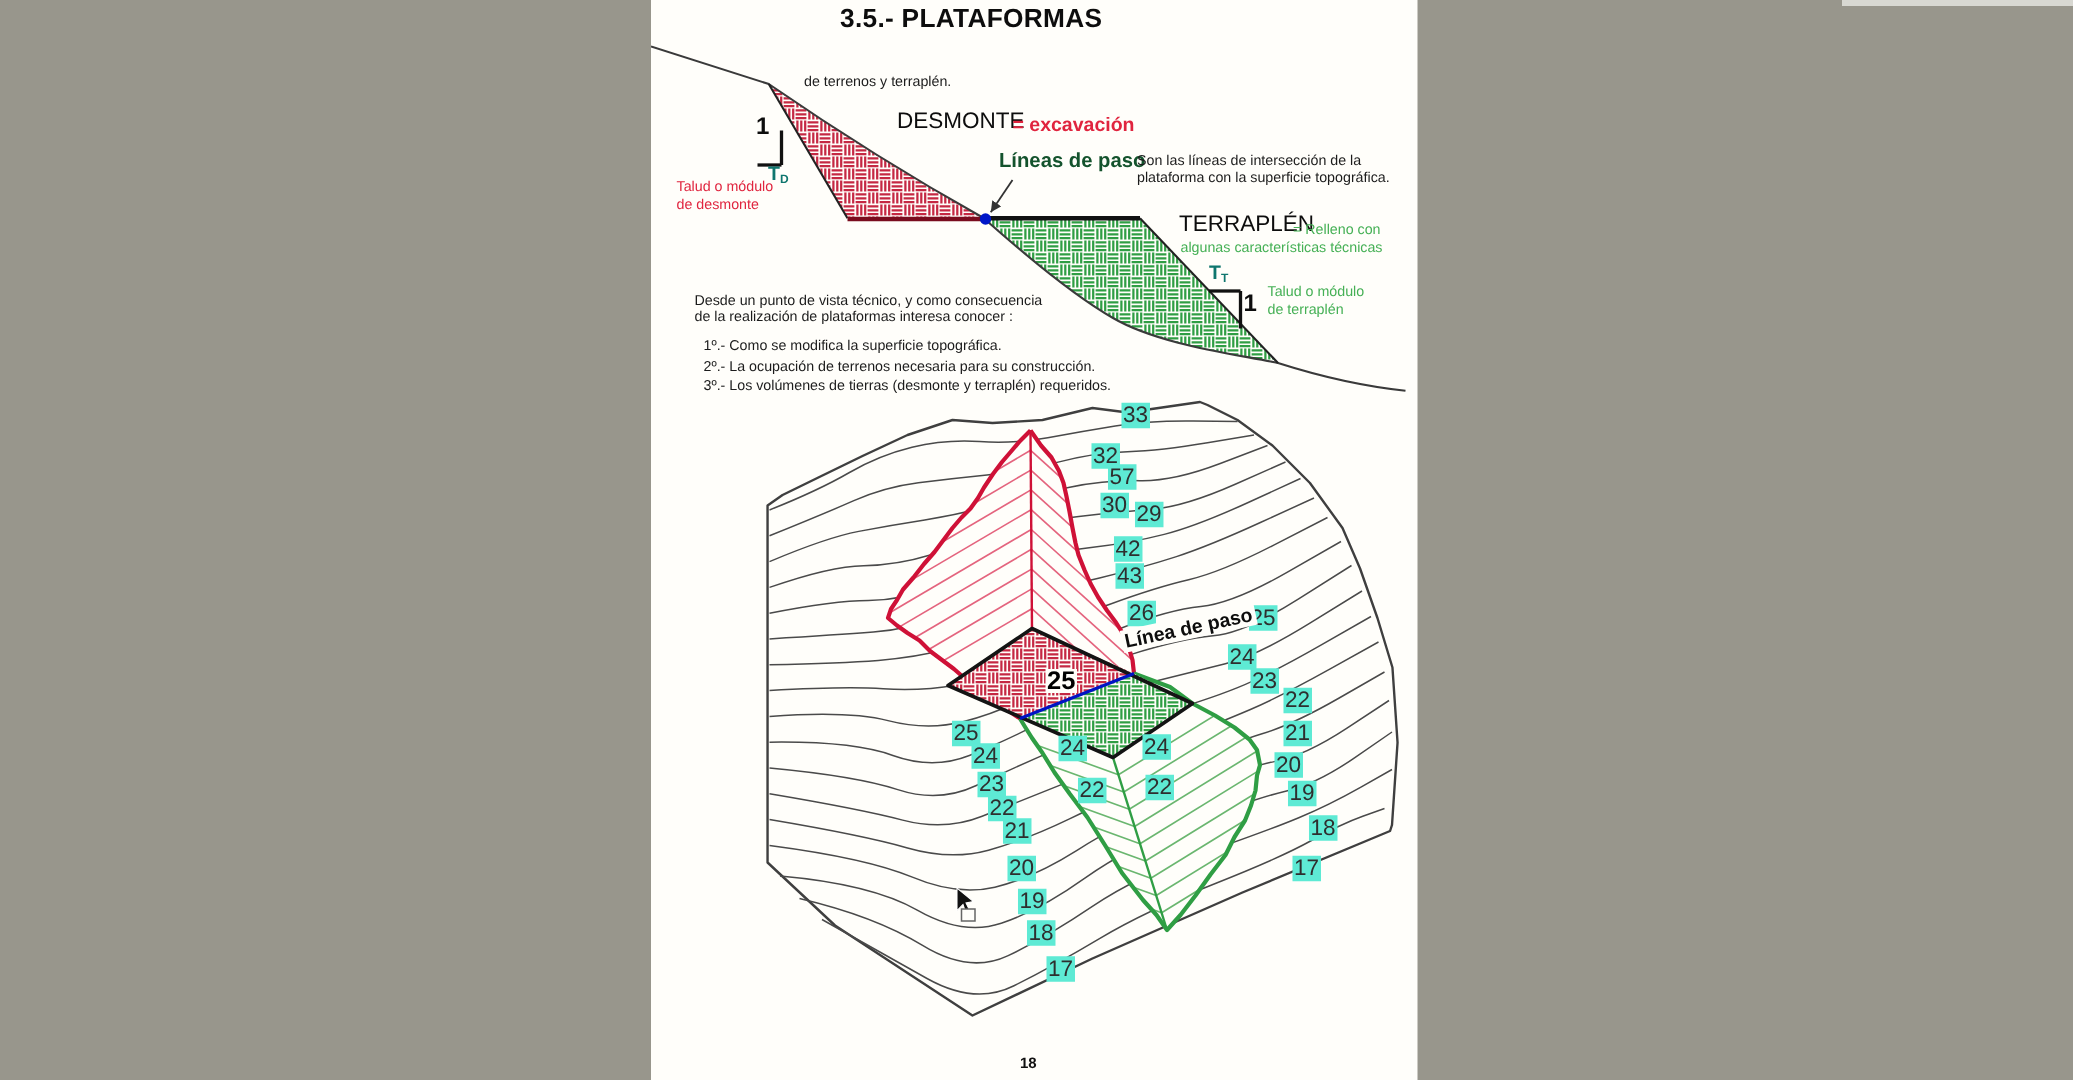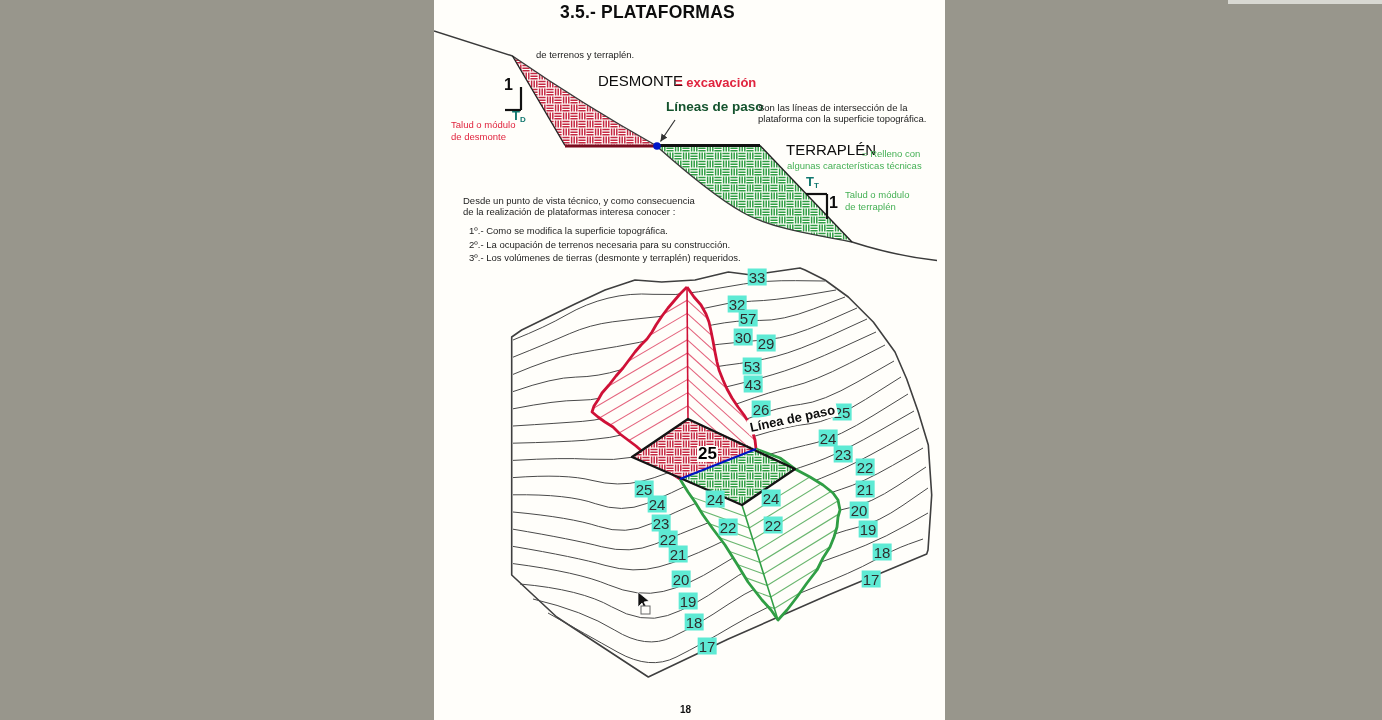--- a/index.html
+++ b/index.html
@@ -205,21 +205,21 @@
     <div class="lbl" style="left:29px;top:206.5px">de la realización de plataformas interesa conocer :</div>
     <div class="lbl" style="left:35px;top:226px">1º.- Como se modifica la superficie topográfica.</div>
     <div class="lbl" style="left:35px;top:239.5px">2º.- La ocupación de terrenos necesaria para su construcción.</div>
     <div class="lbl" style="left:35px;top:253px">3º.- Los volúmenes de tierras (desmonte y terraplén) requeridos.</div>
 
     <span class="clabel" style="left:323px;top:277px">33</span>
     <span class="clabel" style="left:303px;top:304px">32</span>
     <span class="clabel" style="left:314px;top:318px">57</span>
     <span class="clabel" style="left:309px;top:337px">30</span>
     <span class="clabel" style="left:332px;top:343px">29</span>
-    <span class="clabel" style="left:318px;top:366px">53</span>
+    <span class="clabel" style="left:318px;top:366px">42</span>
     <span class="clabel" style="left:319px;top:384px">43</span>
     <span class="clabel" style="left:327px;top:409px">26</span>
     <span class="clabel" style="left:408px;top:412px">25</span>
     <span class="clabel" style="left:394px;top:438px">24</span>
     <span class="clabel" style="left:409px;top:454px">23</span>
     <span class="clabel" style="left:431px;top:467px">22</span>
     <span class="clabel" style="left:431px;top:489px">21</span>
     <span class="clabel" style="left:425px;top:510px">20</span>
     <span class="clabel" style="left:434px;top:529px">19</span>
     <span class="clabel" style="left:448px;top:552px">18</span>

